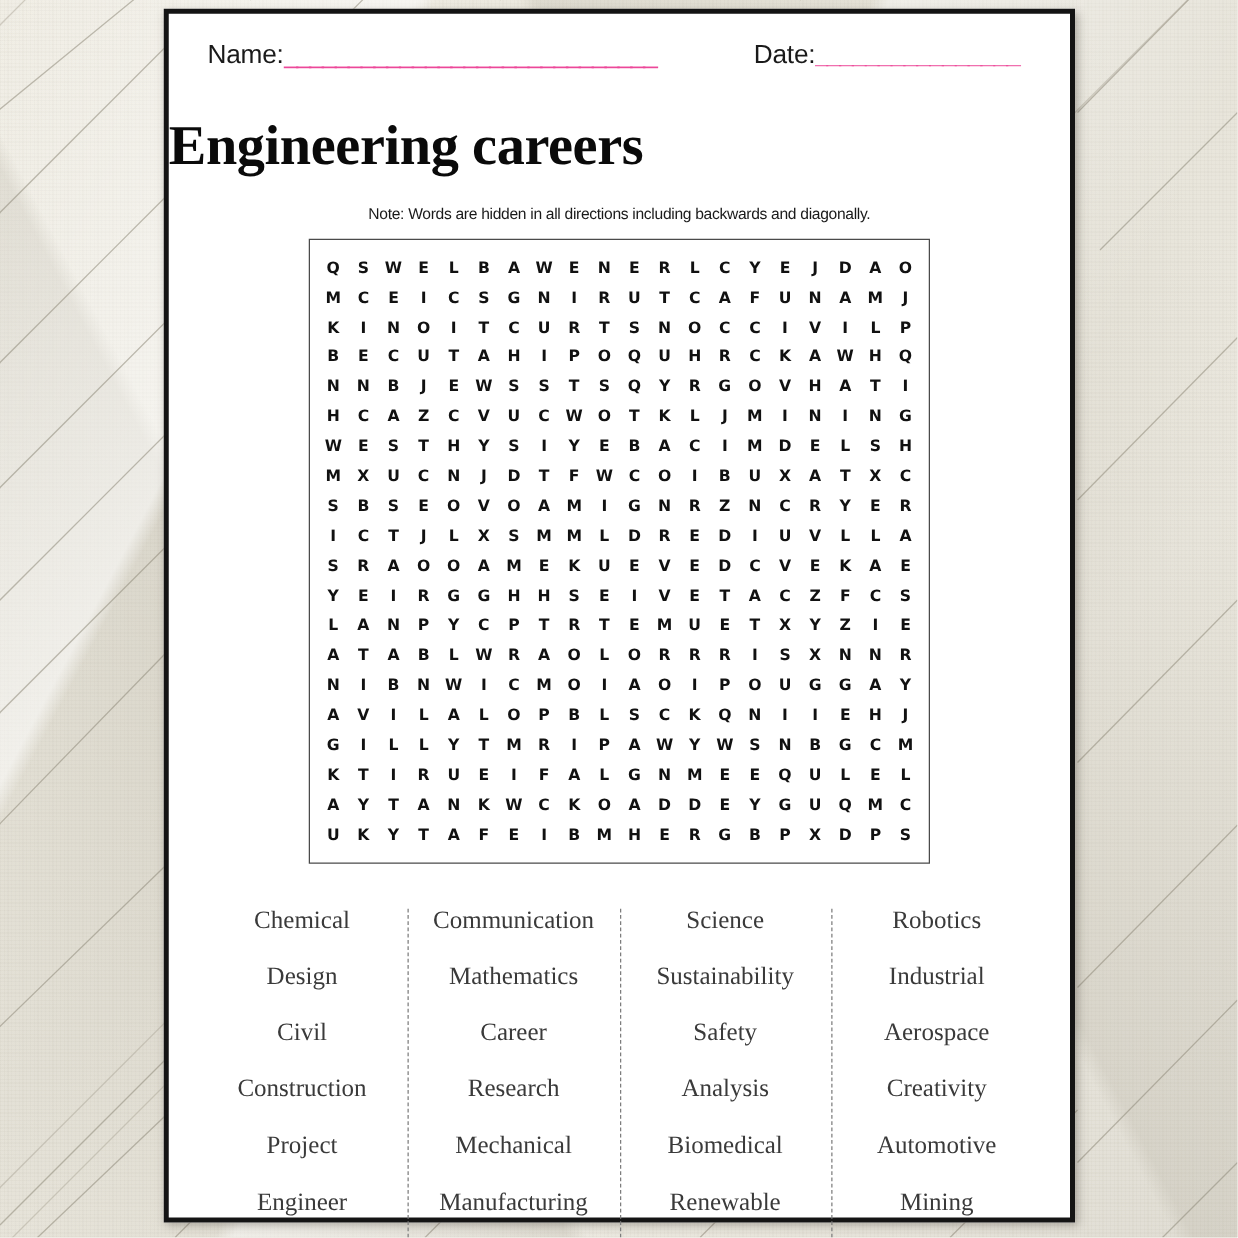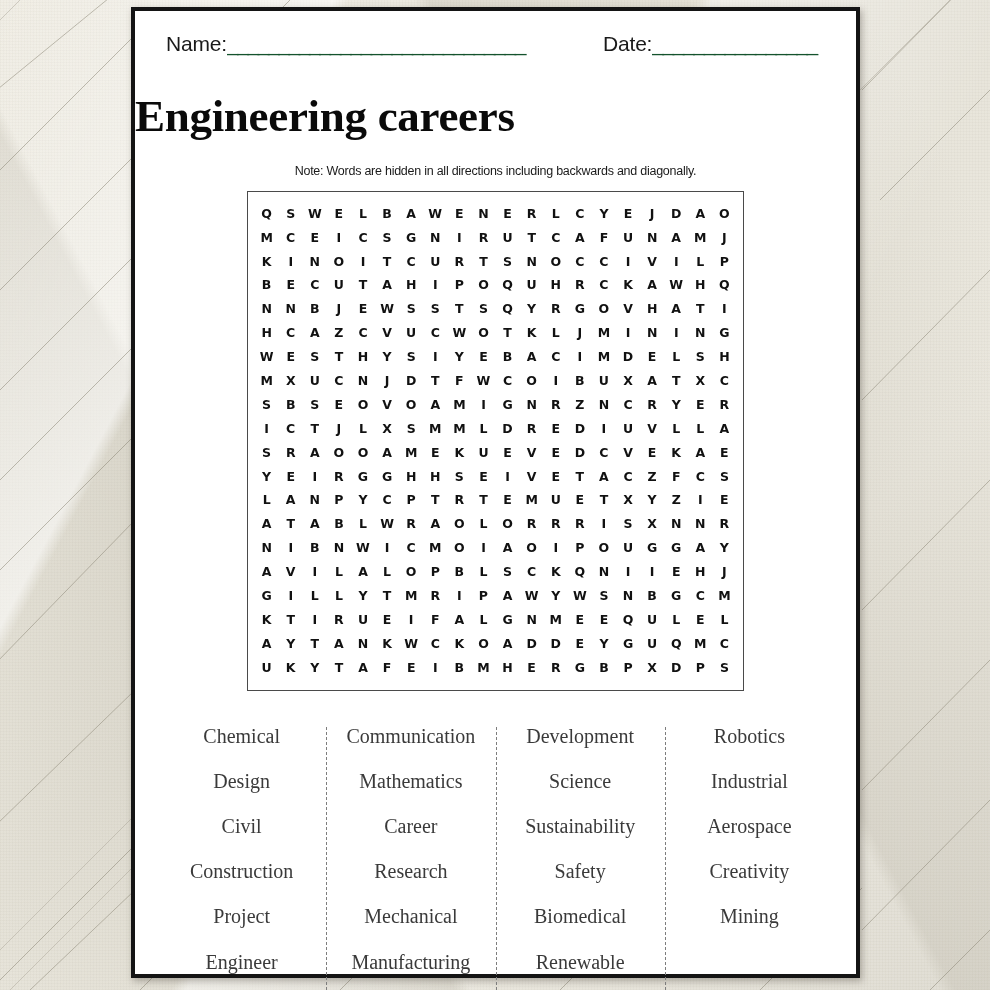--- a/index.html
+++ b/index.html
@@ -53,26 +53,26 @@
     padding: 21px 24px 0 31px;
     font-size: 21px;
     color: #1a1a1a;
     letter-spacing: -0.2px;
     white-space: nowrap;
   }
   .nd-label { font-weight: 400; }
   .nd-rule {
     font-family: "Liberation Sans", sans-serif;
     letter-spacing: -1.4px;
-    color: #14532d;
+    color: #ec4899;
     overflow: hidden;
     display: inline-block;
   }
   .nd-name-rule { width: 335px; }
-  .nd-date-rule { width: 183px; }
+  .nd-date-rule { width: 183px; font-style: italic; }
   .nd-gap { width: 48px; display: inline-block; }
 
   
   .title {
     text-align: left;
     font-family: "Liberation Serif", serif;
     font-weight: bold;
     font-size: 45px;
     color: #0a0a0a;
     margin-top: 34px;
@@ -660,29 +660,30 @@
       <div class="wl-col">
         <div class="wl-word">Communication</div>
         <div class="wl-word">Mathematics</div>
         <div class="wl-word">Career</div>
         <div class="wl-word">Research</div>
         <div class="wl-word">Mechanical</div>
         <div class="wl-word">Manufacturing</div>
         <div class="wl-word">Technology</div>
       </div>
       <div class="wl-col">
-        <div class="wl-word">Development</div>
         <div class="wl-word">Science</div>
         <div class="wl-word">Sustainability</div>
         <div class="wl-word">Safety</div>
+        <div class="wl-word">Analysis</div>
         <div class="wl-word">Biomedical</div>
         <div class="wl-word">Renewable</div>
       </div>
       <div class="wl-col">
         <div class="wl-word">Robotics</div>
         <div class="wl-word">Industrial</div>
         <div class="wl-word">Aerospace</div>
         <div class="wl-word">Creativity</div>
+        <div class="wl-word">Automotive</div>
         <div class="wl-word">Mining</div>
       </div>
     </div>
 
 </div>
 
 </body></html>

